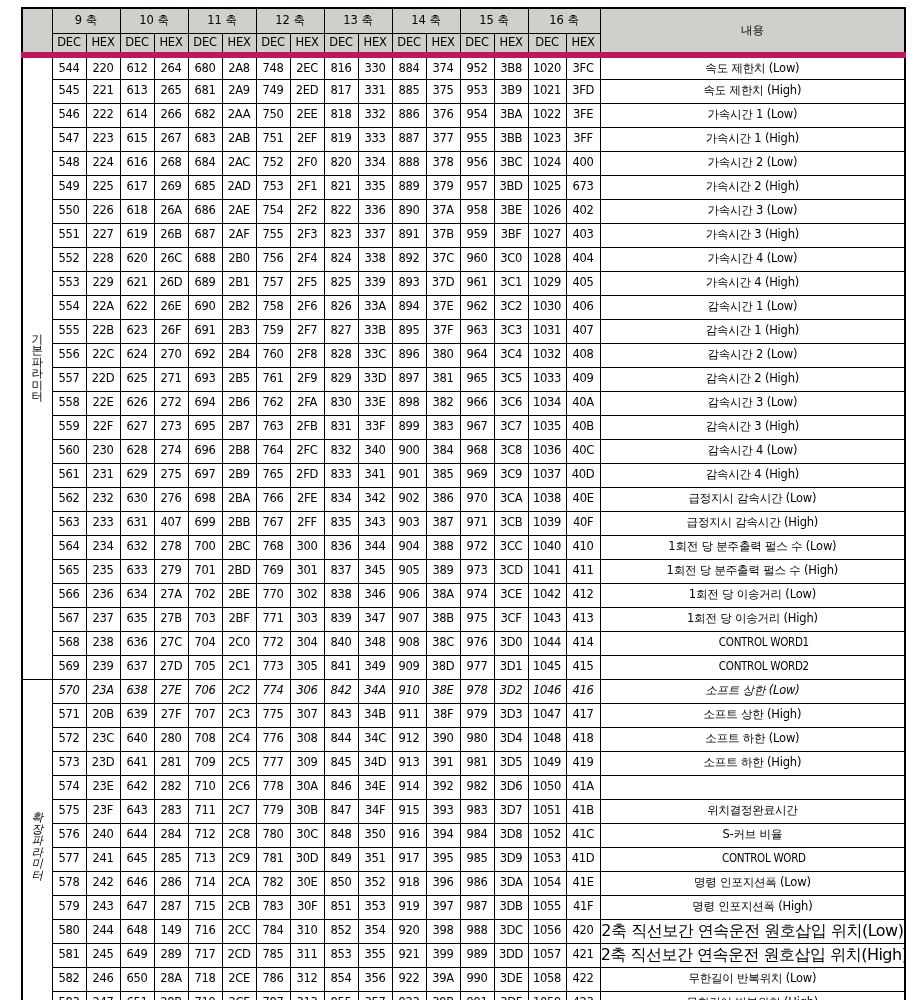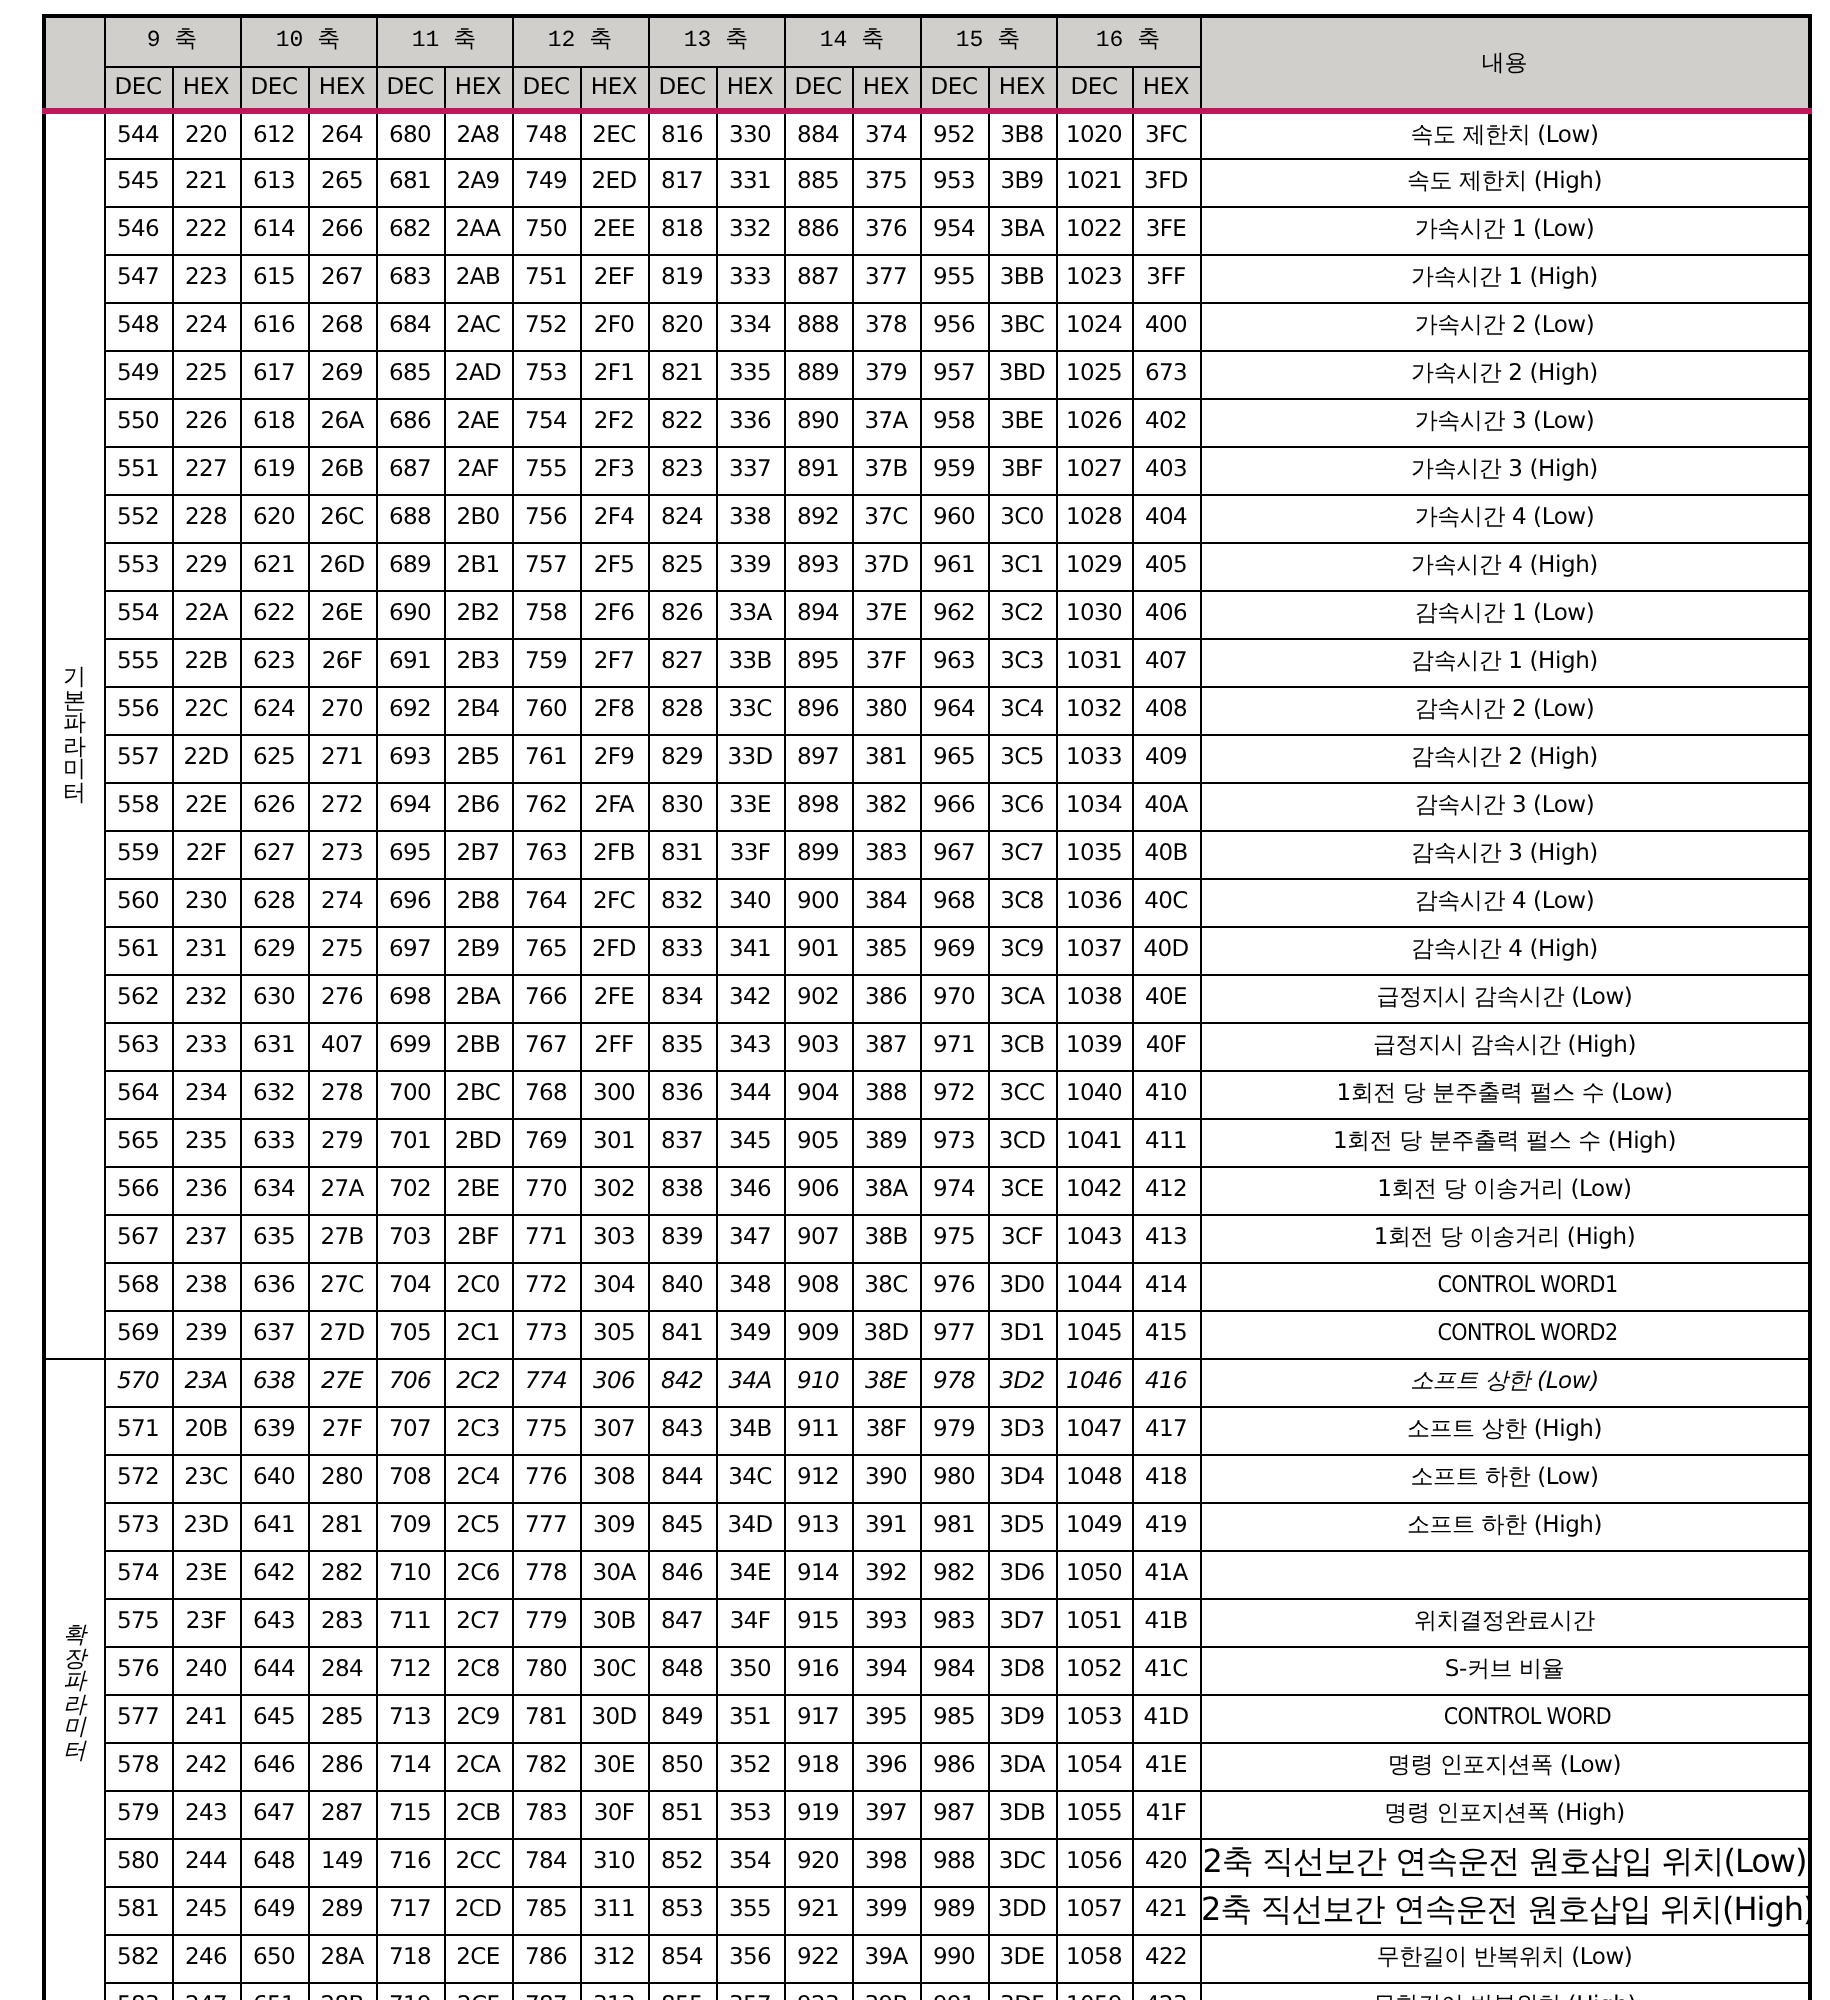--- a/index.html
+++ b/index.html
@@ -39,21 +39,20 @@
     overflow: hidden;
     white-space: nowrap;
   }
   
   tr.hrow-axis th, tr.hrow-dh th {
     background: #d0cfcb;
   }
   th.axis-label {
     height: 25px;
     font-size: 12.5px;
-    font-family: Liberation Mono, monospace;
   }
   th.dh-label {
     height: 22px;
     font-size: 11px;
     letter-spacing: -0.2px;
   }
   th.corner-cell {
     background: #d0cfcb;
   }
   th.content-head {
@@ -93,21 +92,21 @@
     font-size: 16px;
     letter-spacing: -0.5px;
   }
   td.content.mono-ish {
     font-family: "DejaVu Sans Condensed", "Liberation Sans Narrow", "Liberation Sans", sans-serif;
     letter-spacing: -0.3px;
     padding-left: 23px;
   }
   
   td.sect-top, th.sect-top { border-top: 2px solid #000; font-style: italic; }
-  tr.first-data td { border-top: 3px solid #be185d; margin-top: 31px; }
+  tr.first-data td { border-top: 6px solid #be185d; margin-top: 31px; }
   tr.last-row td { border-bottom: 2px solid #000; }
   table.param-table { border: 2px solid #000; }
   col.c-label { width: 30px; }
   col.c-dec   { width: 34px; }
   col.c-hex   { width: 34px; }
   col.c-dec4  { width: 38px; }
   col.c-content { width: 305px; }
 </style>
 </head>
 <body>

